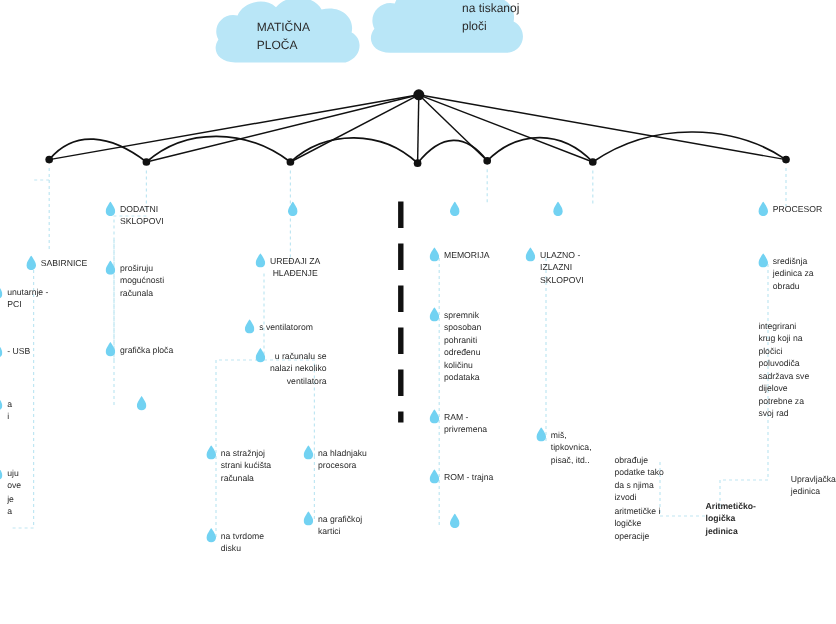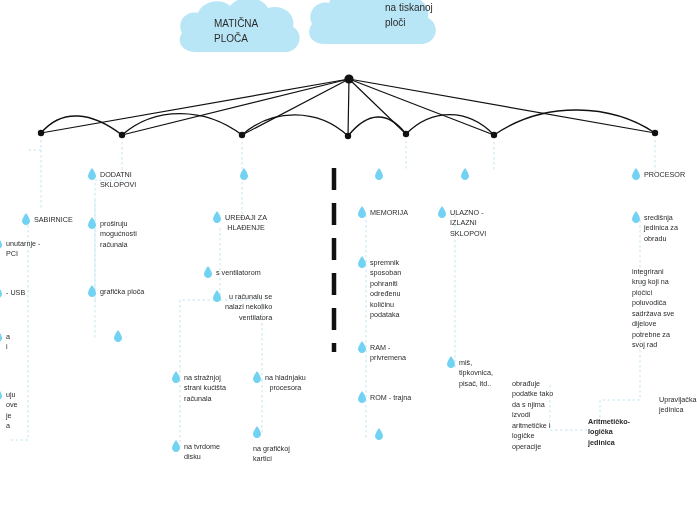--- a/index.html
+++ b/index.html
@@ -265,41 +265,41 @@
     <span class="drop">
       <svg width="8" height="12" viewBox="0 0 8 12">
           <path d="M4 0 C4 0 0 5.4 0 8 C0 10.2 1.8 12 4 12 C6.2 12 8 10.2 8 8 C8 5.4 4 0 4 0 Z" fill="#72d2f2"></path>
         </svg>
     </span>
     <span class="node-label">na stražnjoj
 strani kućišta
 računala</span>
   </div>
 
-  <div class="node" style="left:253px; top:371px; width:76px;text-align:center;">
+  <div class="node" style="left:253px; top:371px; width:76px;">
     <span class="drop">
       <svg width="8" height="12" viewBox="0 0 8 12">
           <path d="M4 0 C4 0 0 5.4 0 8 C0 10.2 1.8 12 4 12 C6.2 12 8 10.2 8 8 C8 5.4 4 0 4 0 Z" fill="#72d2f2"></path>
         </svg>
     </span>
     <span class="node-label">na hladnjaku
 procesora</span>
   </div>
 
   <div class="node" style="left:172px; top:440px; width:76px;">
     <span class="drop">
       <svg width="8" height="12" viewBox="0 0 8 12">
           <path d="M4 0 C4 0 0 5.4 0 8 C0 10.2 1.8 12 4 12 C6.2 12 8 10.2 8 8 C8 5.4 4 0 4 0 Z" fill="#72d2f2"></path>
         </svg>
     </span>
     <span class="node-label">na tvrdome
 disku</span>
   </div>
 
-  <div class="node" style="left:253px; top:426px; width:76px;flex-direction:column;">
+  <div class="node" style="left:253px; top:426px; width:76px;">
     <span class="drop">
       <svg width="8" height="12" viewBox="0 0 8 12">
           <path d="M4 0 C4 0 0 5.4 0 8 C0 10.2 1.8 12 4 12 C6.2 12 8 10.2 8 8 C8 5.4 4 0 4 0 Z" fill="#72d2f2"></path>
         </svg>
     </span>
     <span class="node-label">na grafičkoj
 kartici</span>
   </div>
 
   <div class="node" style="left:240px; top:168px; width:10px;">

